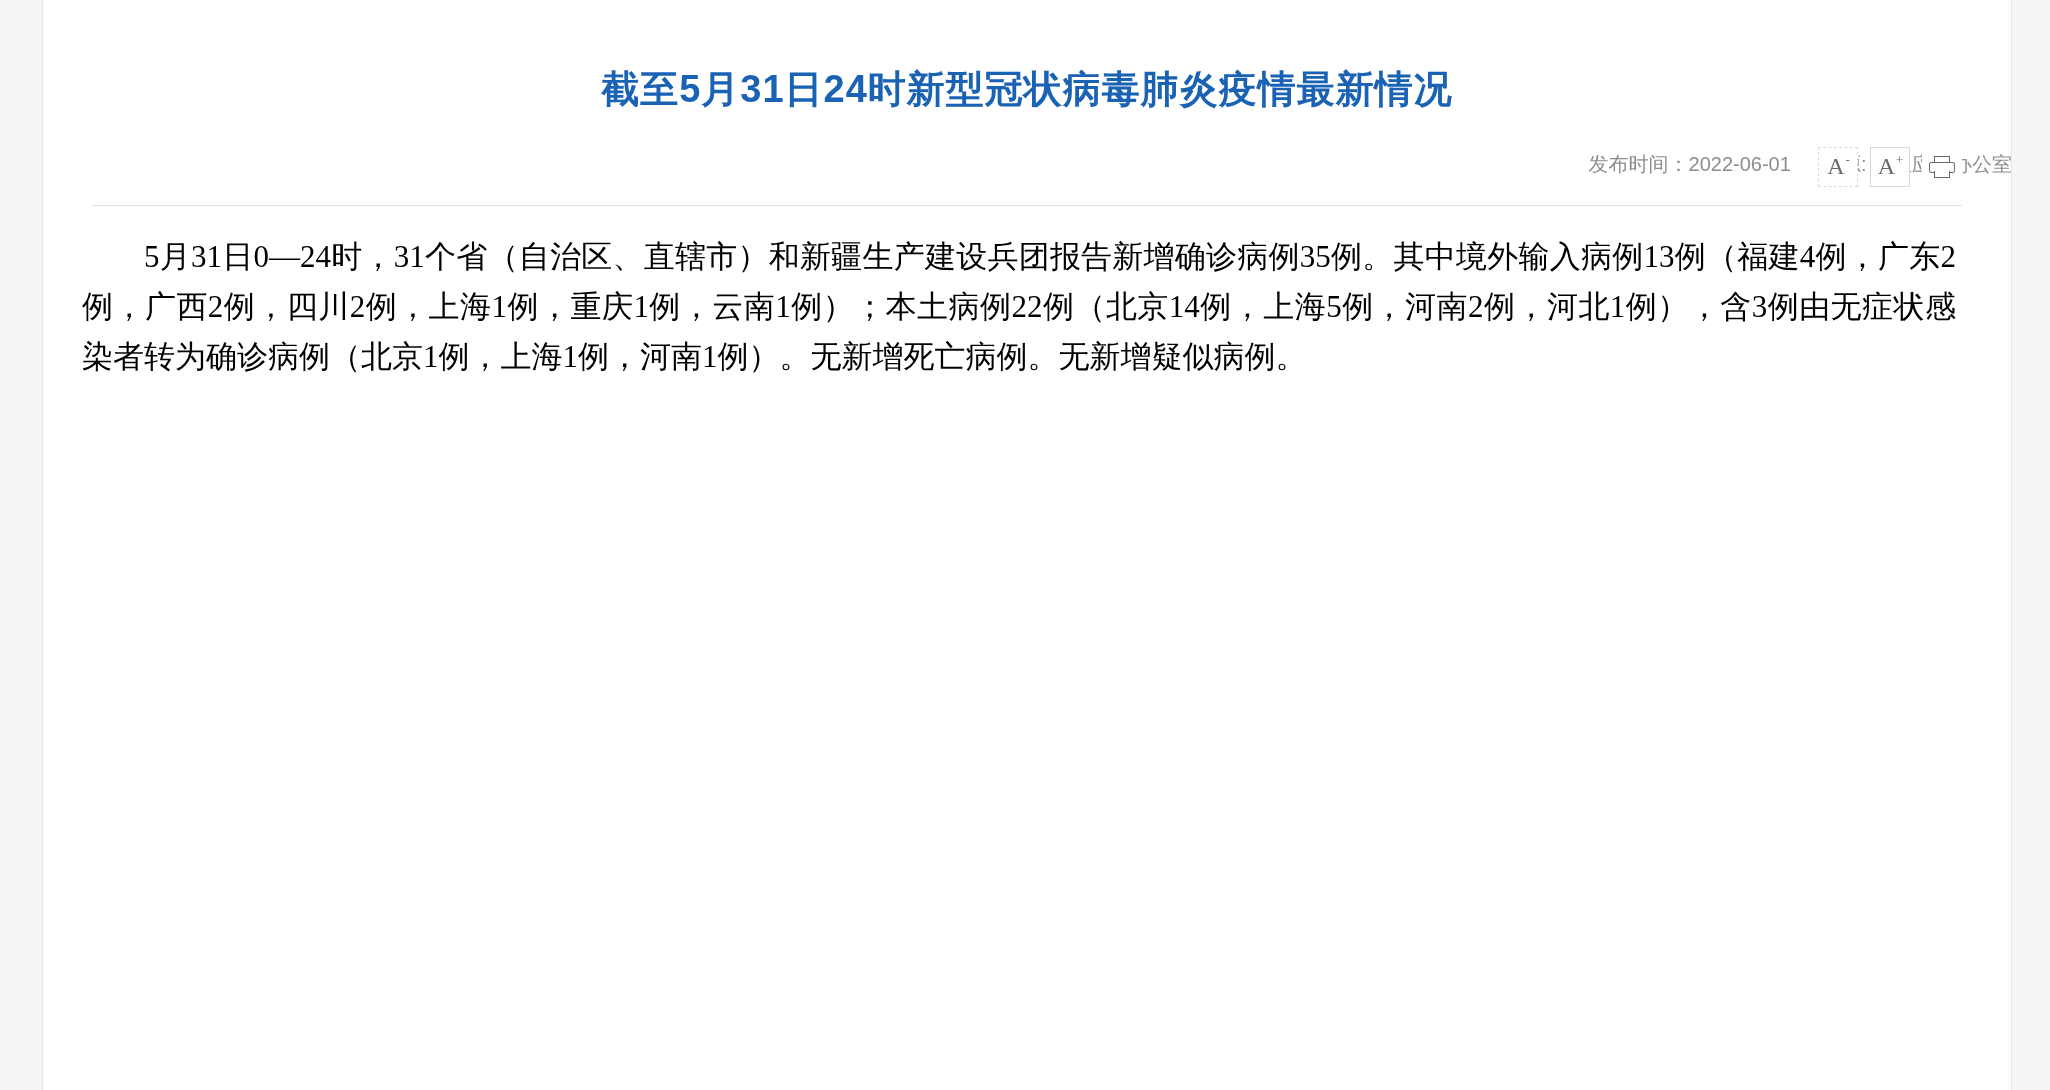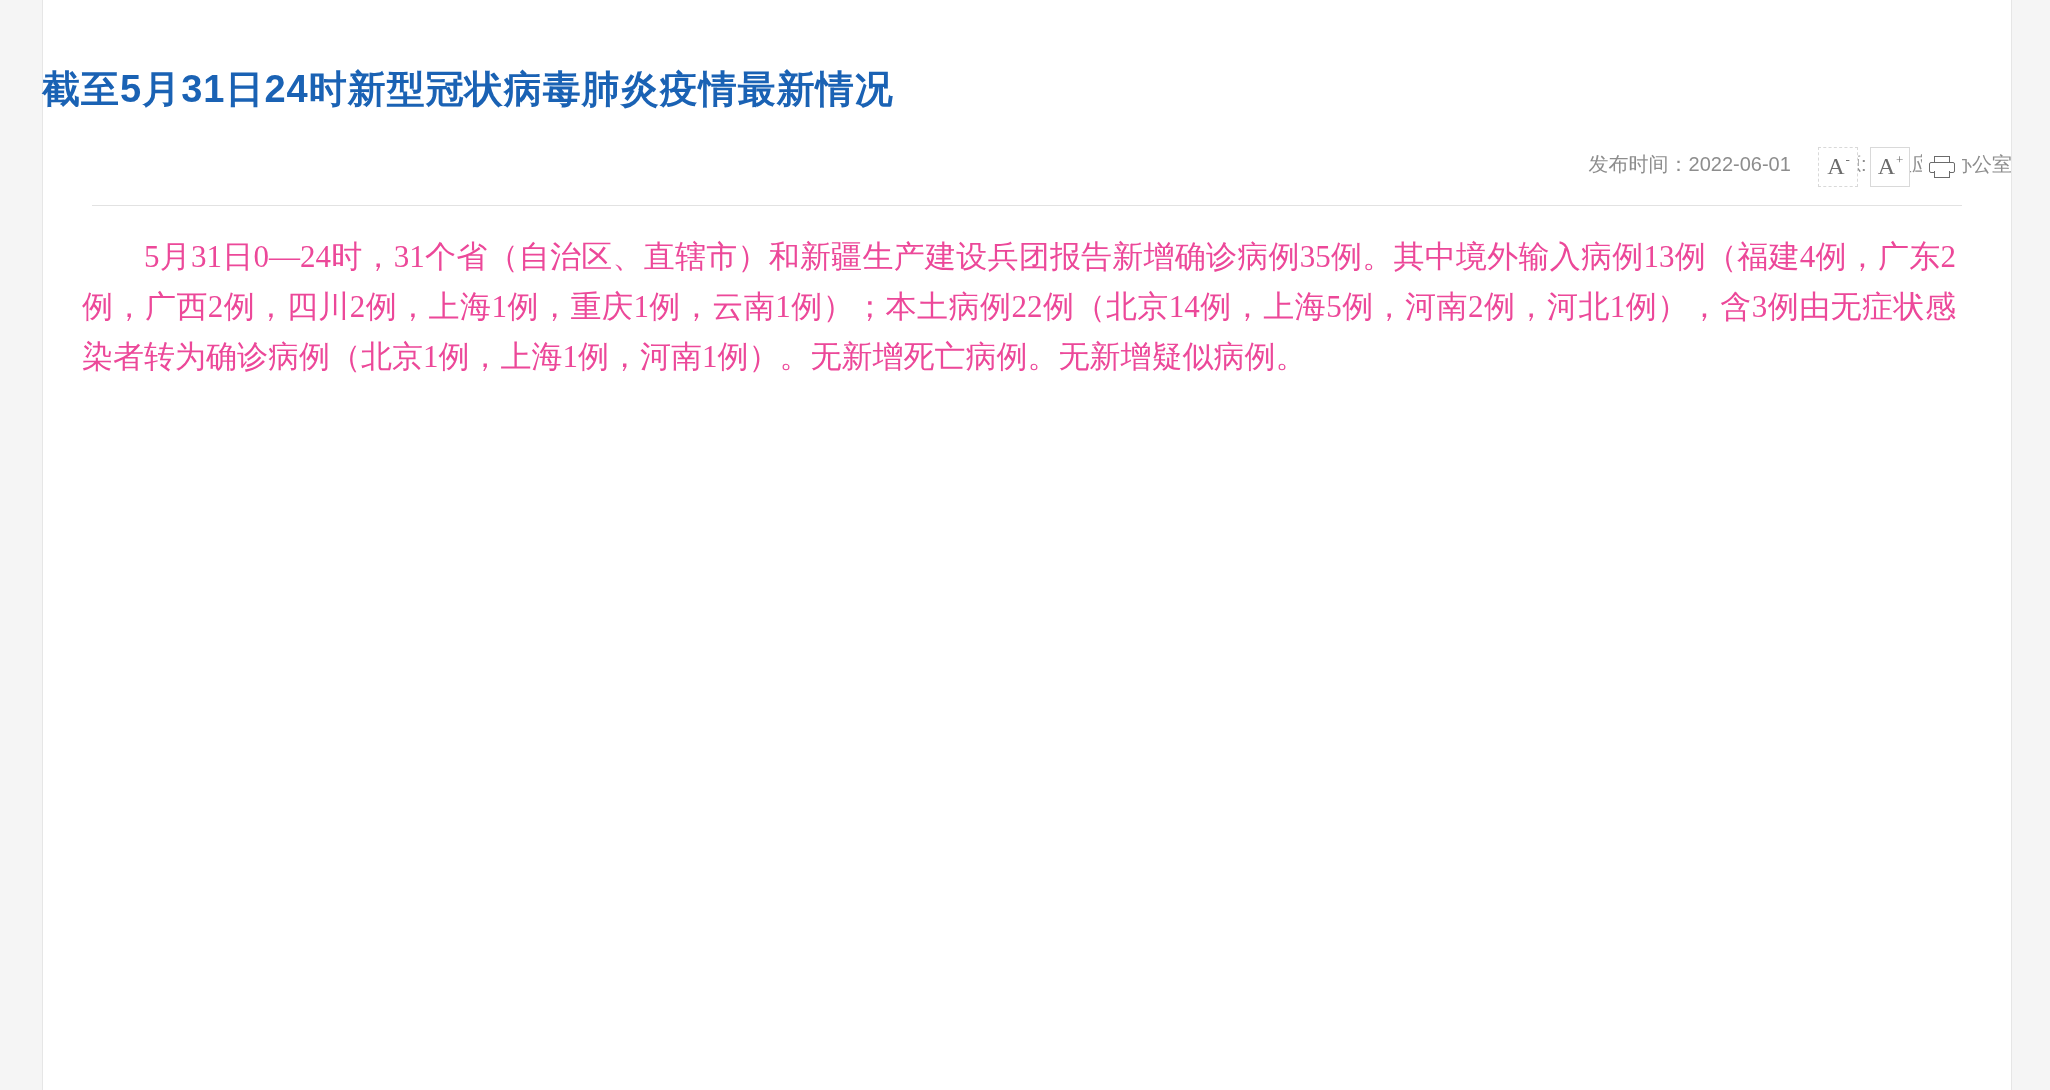--- a/index.html
+++ b/index.html
@@ -40,21 +40,21 @@
     border-left: 1px solid #e6e6e6;
   }
   .content {
     position: absolute;
     left: 42px;
     top: 0;
     width: 1970px;
     height: 1090px;
   }
   .article-title {
-    text-align: left;
+    text-align: center;
     color: #1a62b4;
     font-family: "Liberation Sans", "DejaVu Sans", sans-serif;
     font-weight: bold;
     font-size: 38px;
     letter-spacing: 1px;
     padding-top: 38px;
     line-height: 1.4;
   }
   .meta-row {
     position: relative;
@@ -147,21 +147,21 @@
     margin: 6px 50px 0 50px;
     border-top: 1px solid #e2e2e2;
   }
   .body-text {
     margin: 0 56px 0 40px;
     padding-top: 26px;
     font-size: 31px;
     line-height: 1.62;
     text-align: justify;
     text-justify: inter-ideograph;
-    color: #ec4899;
+    color: #000000;
     font-family: "Liberation Serif", "DejaVu Serif", serif;
   }
   .body-text p {
     margin: 0;
     text-indent: 2em;
     padding-bottom: 2px;
   }
 </style>
 </head>
 <body>

